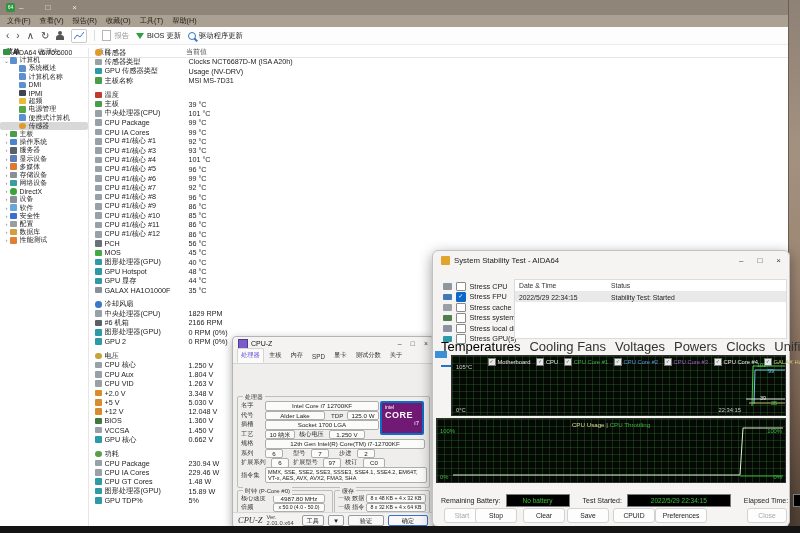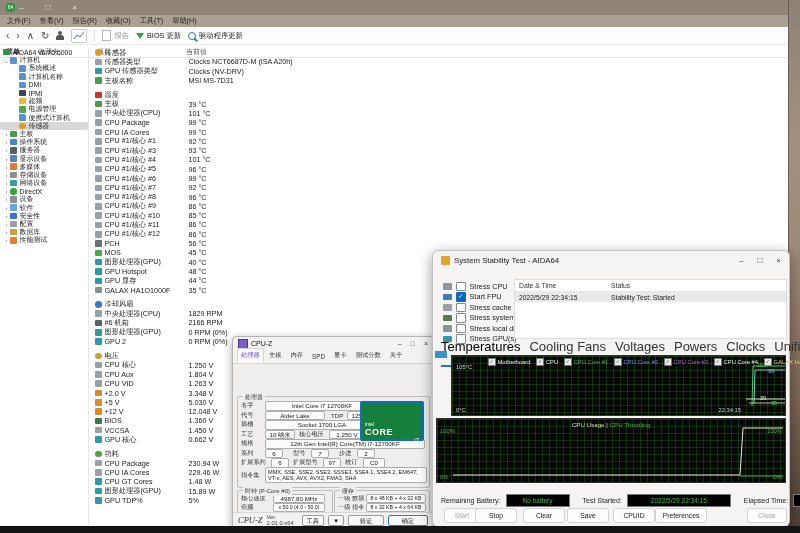--- a/index.html
+++ b/index.html
@@ -98,21 +98,21 @@
   .czgrp .glg{position:absolute;top:-4px;left:5px;background:#efeeed;padding:0 2px;font-size:6px;color:#333}
   #g-proc{left:4px;top:32px;width:191px;height:90px}
   #g-clock{left:4px;top:126px;width:94px;height:42px}
   #g-cache{left:101px;top:126px;width:94px;height:42px}
   .cz-row{display:flex;align-items:center;height:9.5px;padding:0 3px;gap:2px}
   .cz-row.h2{height:15px}
   .flbl{flex:none;color:#333;white-space:nowrap}
   .flbl.dim{color:#9a9a9a}
   .fbox{background:#fbfbfa;border:1px solid #aeaeae;border-radius:2px;height:7.5px;line-height:7.5px;text-align:center;white-space:nowrap;overflow:hidden;flex:none;color:#222}
   .fbox.left{text-align:left;padding:0 2px}
-  .intel-badge{position:absolute;right:5px;top:4px;width:64px;height:34px;background:#15803d;border:2px solid #0e6dc4;border-radius:2px;color:#fff;padding:18px 3px;box-sizing:border-box}
+  .intel-badge{position:absolute;right:5px;top:4px;width:44px;height:34px;background:#701a75;border:2px solid #0e6dc4;border-radius:2px;color:#fff;padding:1px 3px;box-sizing:border-box}
   .ib-1{font-size:5px;line-height:6px}
   .ib-2{font-size:9px;font-weight:bold;line-height:10px;letter-spacing:.5px}
   .ib-3{font-size:6px;text-align:right;line-height:7px}
   .cz-foot{position:absolute;left:0px;bottom:0;right:0;height:14px;background:#f3f2f1;border-top:1px solid #d8d8d8;display:flex;align-items:center;gap:4px;padding:0 5px;border-radius:0 0 4px 4px}
   .cz-brand{font-style:italic;font-size:8.5px;color:#333;font-family:"Liberation Serif",serif}
   .cz-ver{font-size:5.8px;color:#444;flex:1}
   .cz-btn{background:#f8f8f8;border:1px solid #9a9a9a;border-radius:2px;height:9px;line-height:9px;text-align:center;font-size:6.2px;padding:0 4px}
   .cz-btn.def{border:1px double #3a6fd0}
   
   #sst{position:absolute;left:432px;top:250px;width:356px;height:275px;background:#f5f4f3;border:1px solid #c2c2c2;border-radius:6px;box-shadow:0 4px 14px rgba(0,0,0,.4);font-size:7.3px;color:#1e1e1e}
@@ -379,21 +379,21 @@
 
       <div class="srow rt-row">
         <span class="ic ic-chip"></span>
         <span class="slbl">传感器类型</span>
         <span class="sval">Clocks NCT6687D-M  (ISA A20h)</span>
       </div>
 
       <div class="srow rt-row">
         <span class="ic ic-gpu"></span>
         <span class="slbl">GPU 传感器类型</span>
-        <span class="sval">Clocks  (NV-DRV)</span>
+        <span class="sval">Usage  (NV-DRV)</span>
       </div>
 
       <div class="srow rt-row">
         <span class="ic ic-board"></span>
         <span class="slbl">主板名称</span>
         <span class="sval">MSI MS-7D31</span>
       </div>
 
       <div class="srow rt-gap">
 
@@ -818,21 +818,21 @@
 
       <div class="stressrow">
         <span class="sic sic-cpu"></span>
         <span class="cb"></span>
         <span>Stress CPU</span>
       </div>
 
       <div class="stressrow">
         <span class="sic sic-fpu"></span>
         <span class="cb chk-true"></span>
-        <span>Start FPU</span>
+        <span>Stress FPU</span>
       </div>
 
       <div class="stressrow">
         <span class="sic sic-cache"></span>
         <span class="cb"></span>
         <span>Stress cache</span>
       </div>
 
       <div class="stressrow">
         <span class="sic sic-memory"></span>

